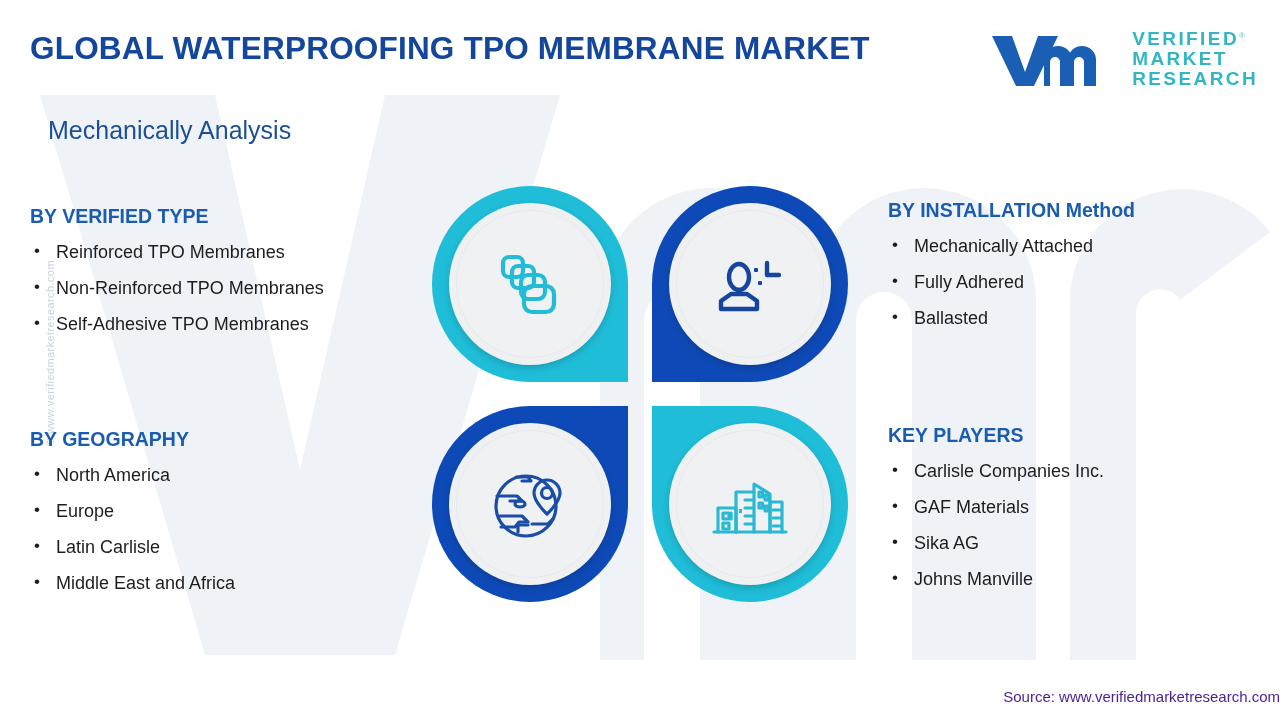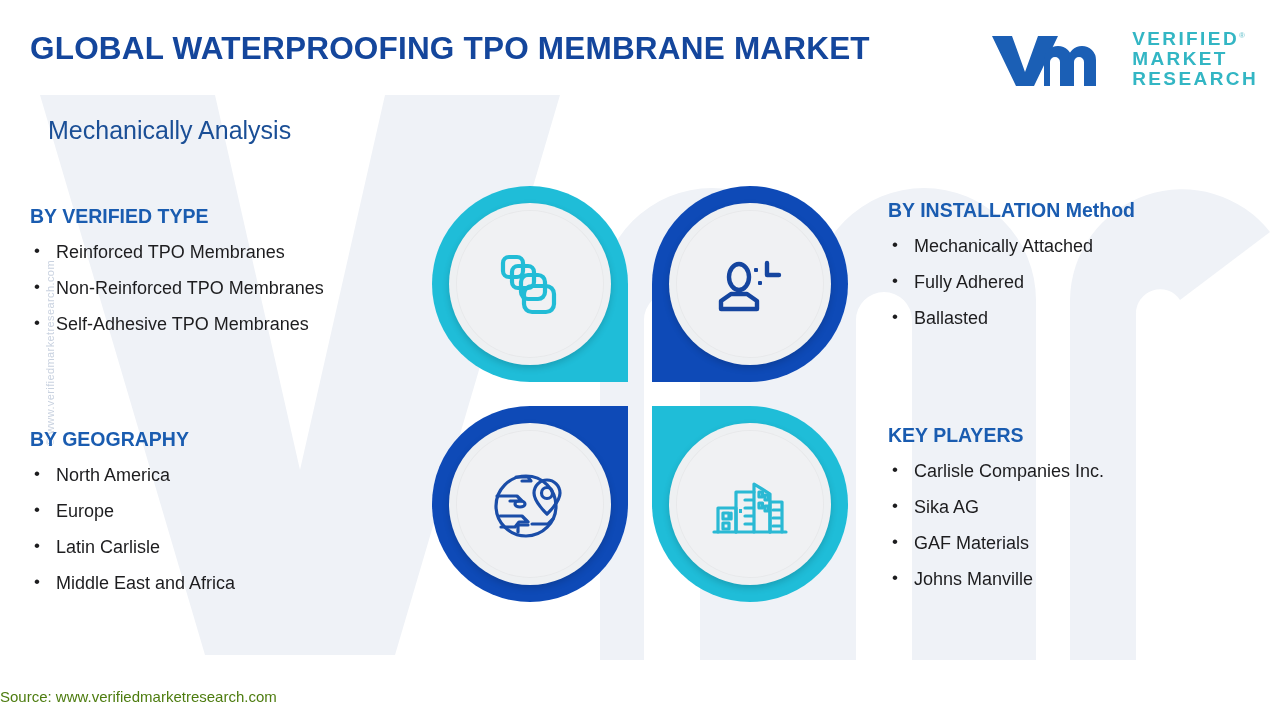--- a/index.html
+++ b/index.html
@@ -190,23 +190,23 @@
   #q-tl { left: 0;   top: 0; }
   #q-tr { left: 220px; top: 0; }
   #q-bl { left: 0;   top: 220px; }
   #q-br { left: 220px; top: 220px; }
 
   
   #source {
     position: absolute;
     left: 0; right: 0;
     top: 688px;
-    text-align: left;
+    text-align: right;
     font-size: 15px;
-    color: #4d7c0f;
+    color: #4c1d95;
     z-index: 5;
   }
 </style>
 </head>
 <body>
 
 <svg id="bg-watermark" viewBox="0 0 1280 720" preserveAspectRatio="none" aria-hidden="true">
   <g fill="#eff2f7">
 
     <path d="M40 95 L215 95 L300 470 L385 95 L560 95 L395 655 L205 655 Z"></path>
@@ -266,22 +266,22 @@
     <li>Mechanically Attached</li>
     <li>Fully Adhered</li>
     <li>Ballasted</li>
   </ul>
 </div>
 
 <div class="segment" id="seg-players">
   <div class="segment-title">KEY PLAYERS</div>
   <ul class="bullet-list">
     <li>Carlisle Companies Inc.</li>
+    <li>GAF Materials</li>
     <li>Sika AG</li>
-    <li>GAF Materials</li>
     <li>Johns Manville</li>
   </ul>
 </div>
 
 <div id="pinwheel">
 
   <div class="quad" id="q-tl">
     <div class="ring teal"></div>
     <div class="disc">
       <svg width="78" height="78" viewBox="0 0 78 78" fill="none" stroke="#22bcd6" stroke-width="4.2" stroke-linecap="round" stroke-linejoin="round">

